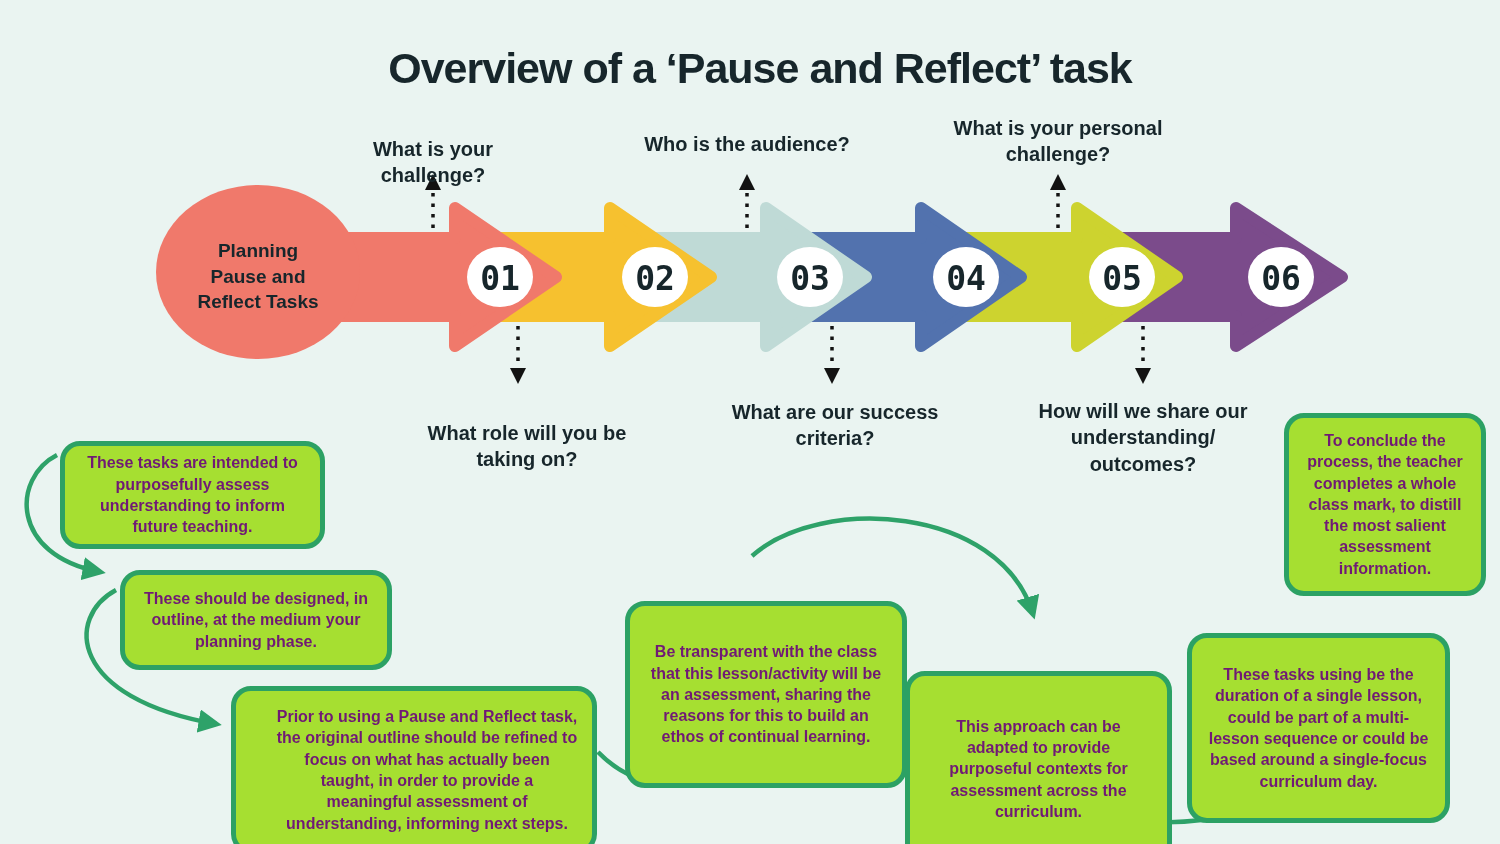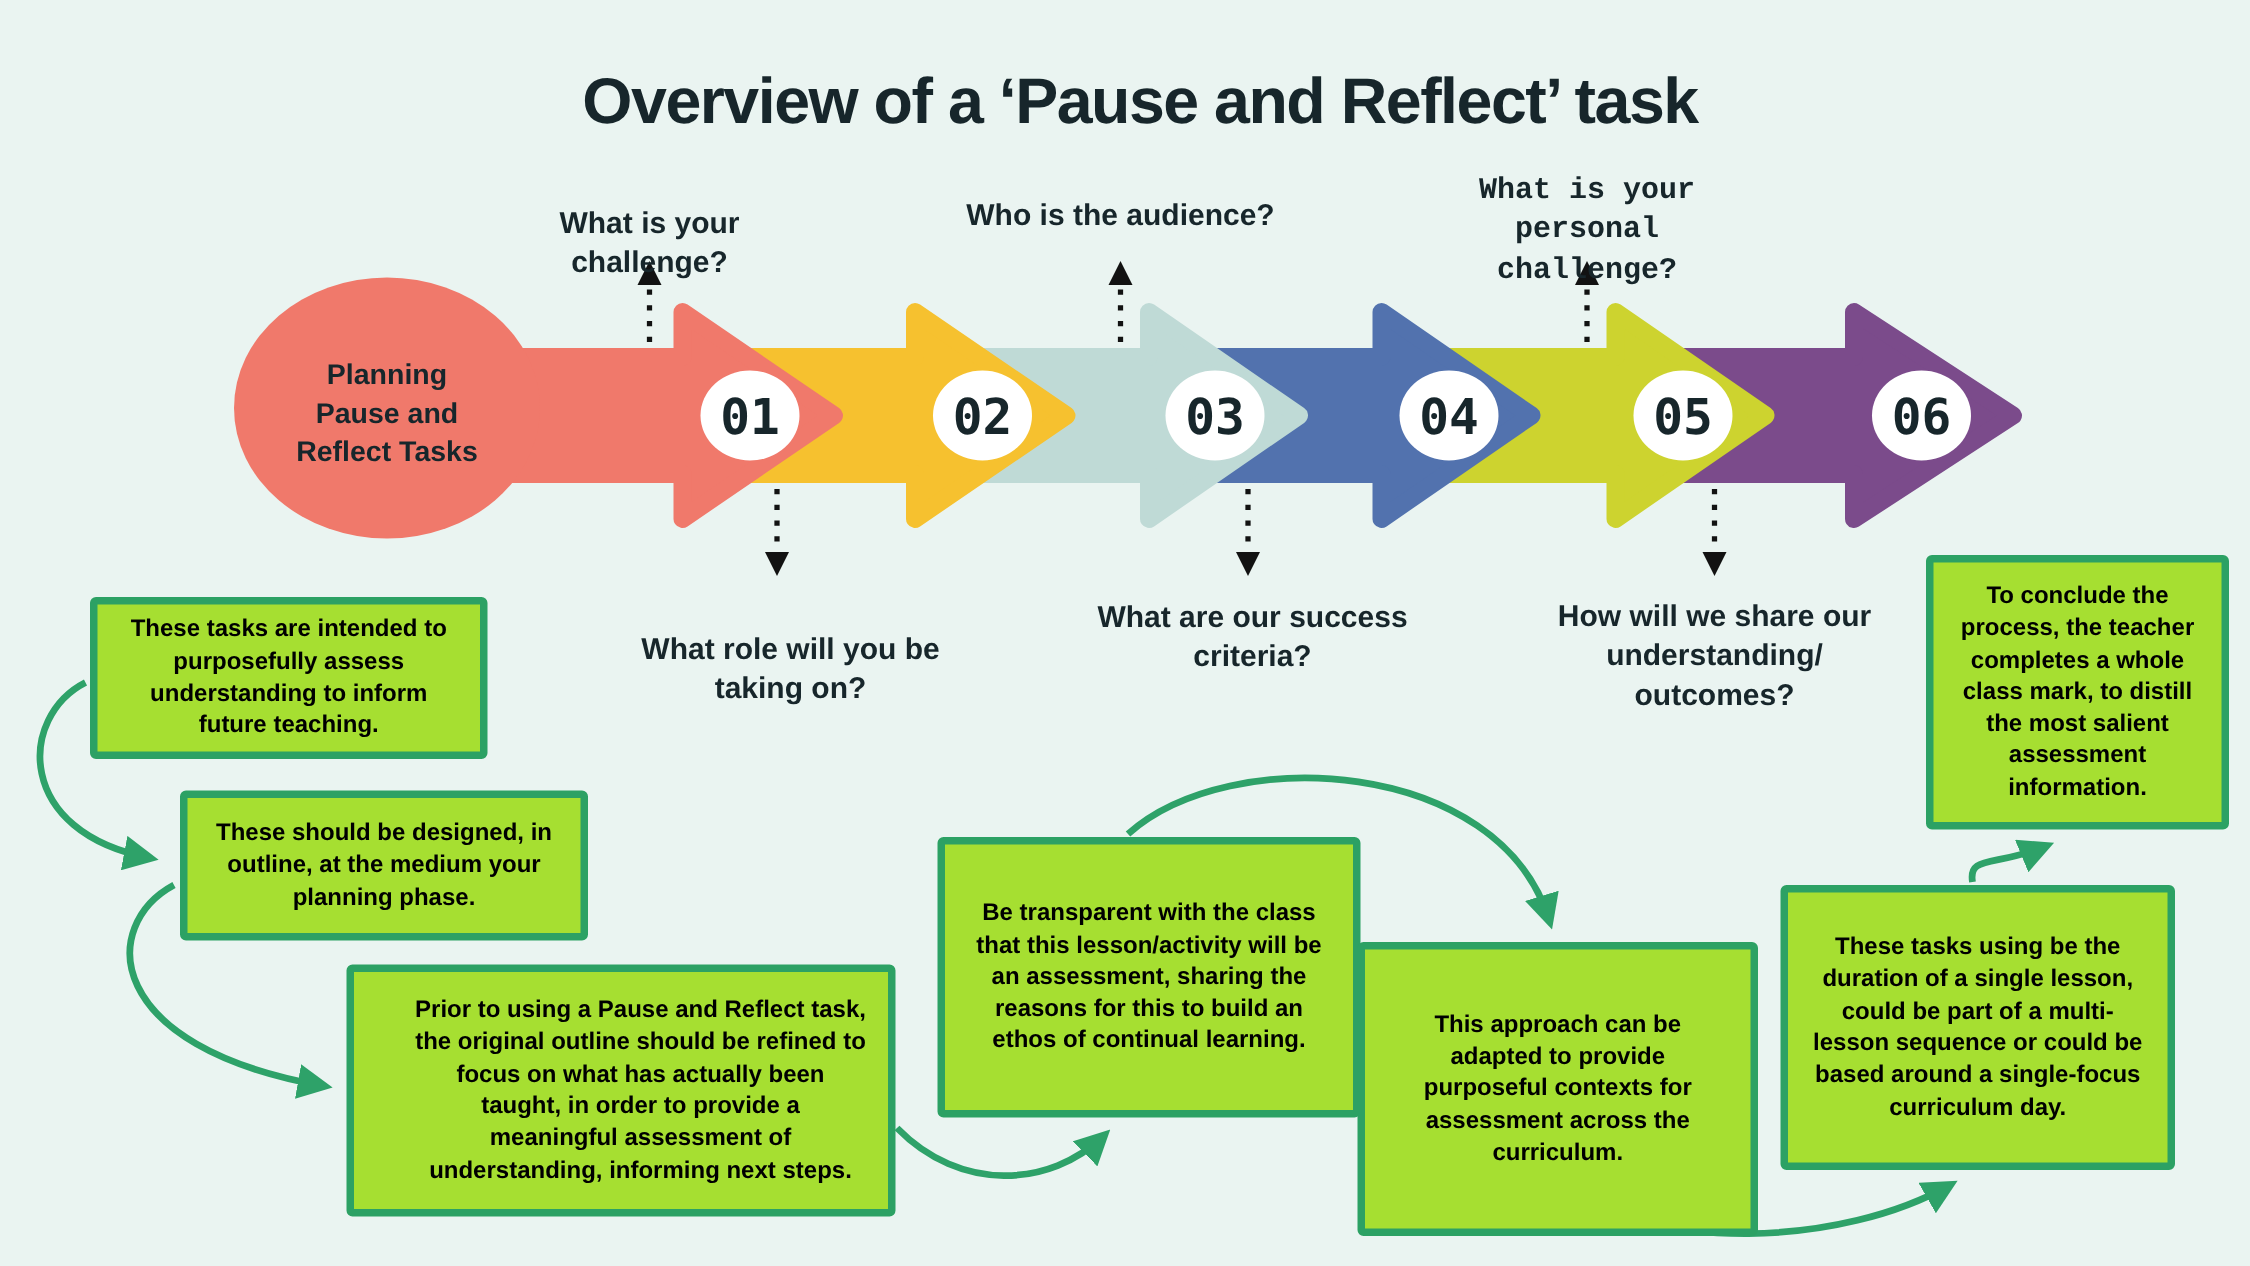--- a/index.html
+++ b/index.html
@@ -32,26 +32,27 @@
     position:absolute;left:168px;top:238px;width:180px;
     text-align:center;
     font-size:19px;font-weight:bold;line-height:1.35;
     color:#17262b;white-space:pre-line;
   }
   .note{
     position:absolute;
     box-sizing:border-box;
     background:#a6df31;
     border:5px solid #2ca164;
-    border-radius:4px;
-    color:#000000;
+    border-radius:20px;
+    color:#701a75;
     font-size:16px;font-weight:bold;line-height:1.33;
     text-align:center;
     display:flex;align-items:center;justify-content:center;
     padding:8px 14px;
+    margin-top:43px;
   }
   .num{
     font-family:"DejaVu Sans Mono","Liberation Mono",monospace;
     font-weight:bold;font-size:33px;
     fill:#17262b;
   }
 </style>
 </head>
 <body>
 
@@ -123,21 +124,21 @@
 
   <div class="title">Overview of a ‘Pause and Reflect’ task</div>
 
   <div class="start-label">Planning
 Pause and
 Reflect Tasks</div>
 
   <div class="q" style="left:313px;top:136px;width:240px;">What is your
 challenge?</div>
   <div class="q" style="left:627px;top:131px;width:240px;">Who is the audience?</div>
-  <div class="q" style="left:938px;top:115px;width:240px;font-family:Liberation Mono, monospace;">What is your personal
+  <div class="q" style="left:938px;top:115px;width:240px;">What is your personal
 challenge?</div>
 
   <div class="q" style="left:400px;top:396px;width:254px;margin-top:24px;">What role will you be
 taking on?</div>
   <div class="q" style="left:1016px;top:398px;width:254px;">How will we share our
 understanding/
 outcomes?</div>
   <div class="q" style="left:708px;top:399px;width:254px;">What are our success
 criteria?</div>
 

